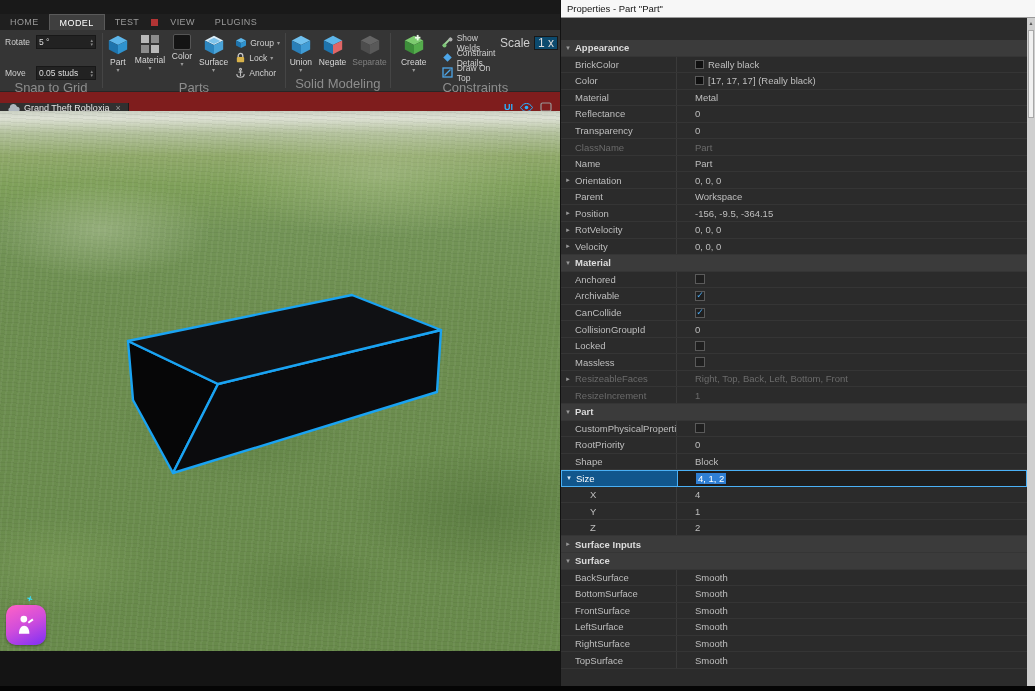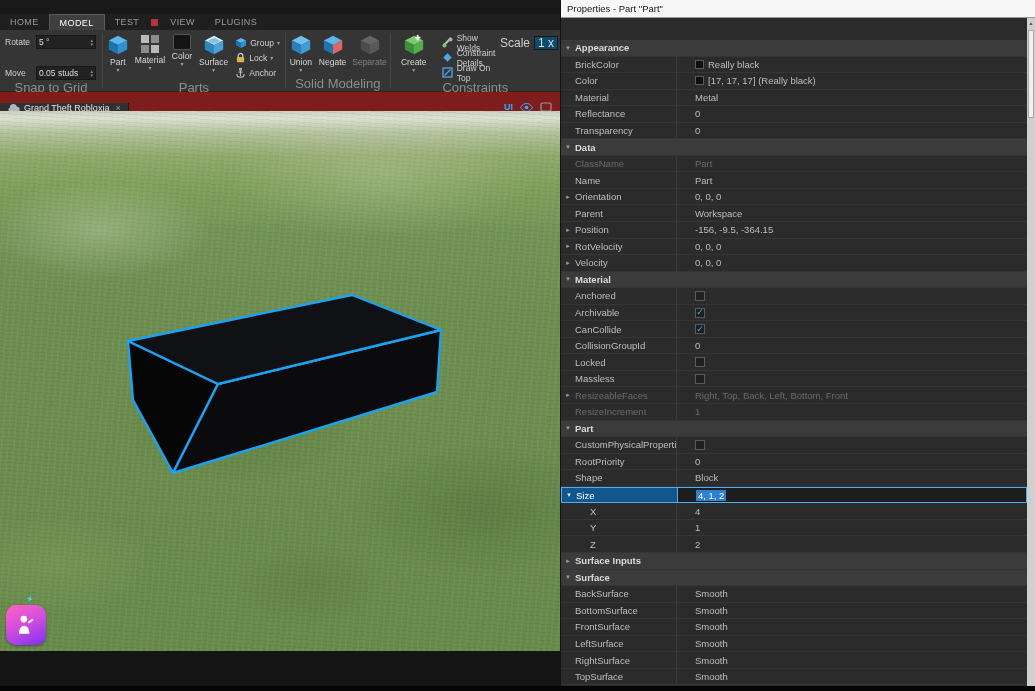--- a/index.html
+++ b/index.html
@@ -424,24 +424,20 @@
             <span>0</span>
           </span>
         </div>
         <div class="prow pprop">
           <span class="gutter"></span>
           <span class="pname">Transparency</span>
           <span class="pvalue">
             <span>0</span>
           </span>
         </div>
-        <div class="prow psection">
-          <span class="gutter">▾</span>
-          <span class="sname">Data</span>
-        </div>
         <div class="prow pprop pgray">
           <span class="gutter"></span>
           <span class="pname">ClassName</span>
           <span class="pvalue">
             <span>Part</span>
           </span>
         </div>
         <div class="prow pprop">
           <span class="gutter"></span>
           <span class="pname">Name</span>

